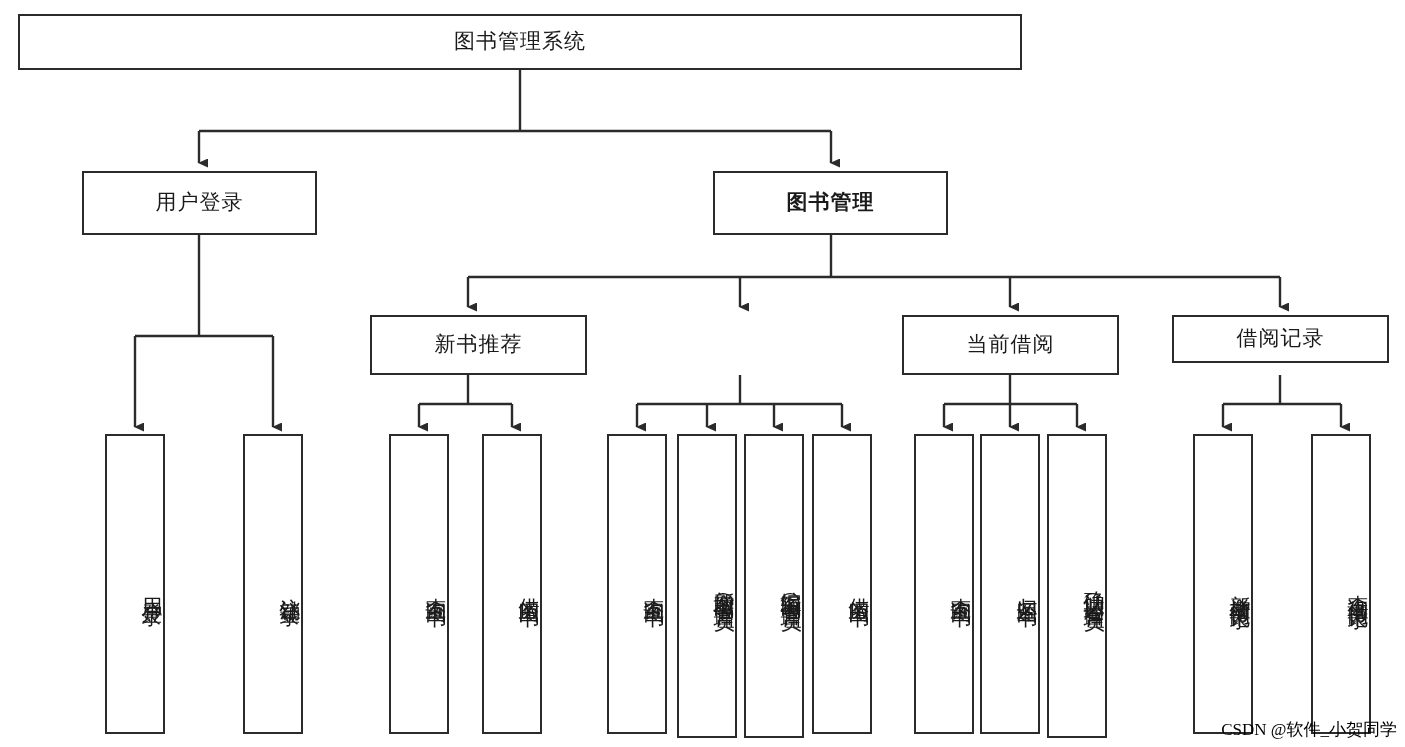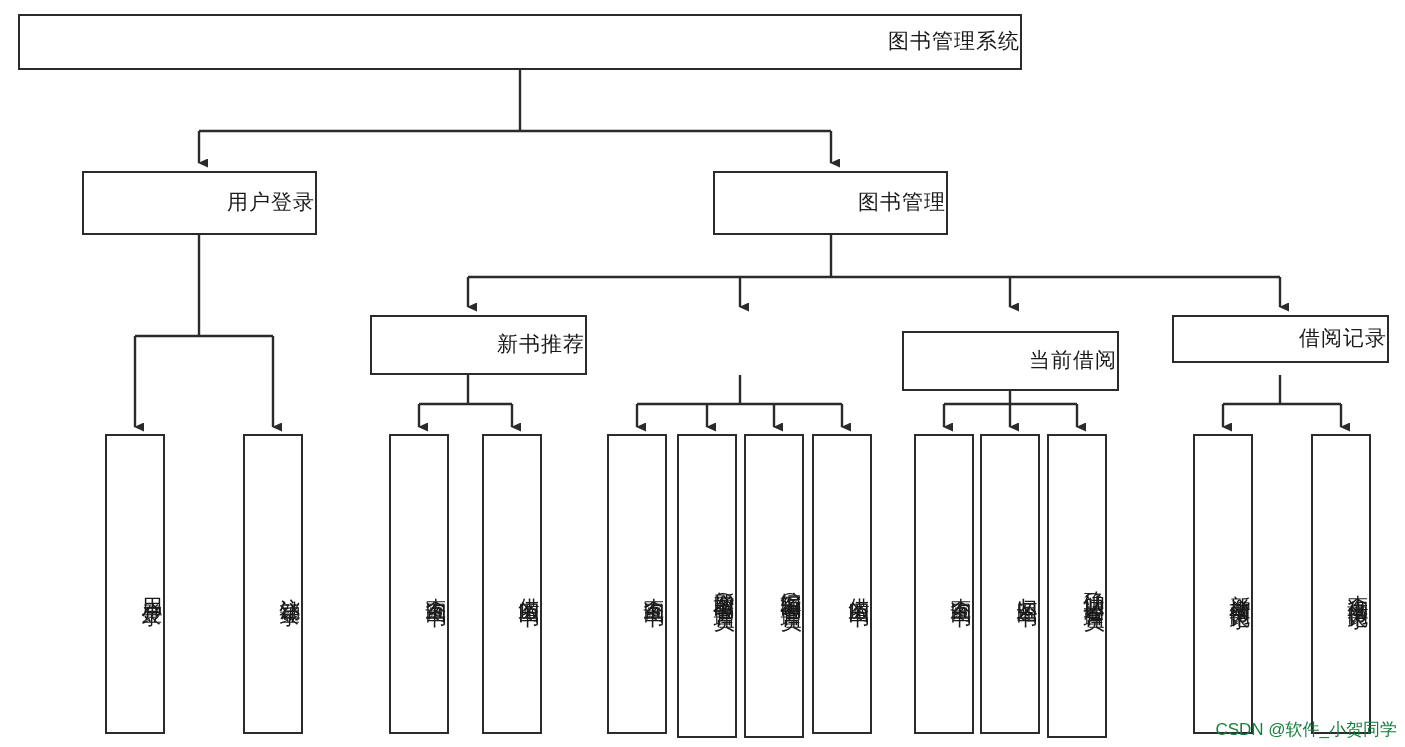--- a/index.html
+++ b/index.html
@@ -11,21 +11,21 @@
     position:relative;
   }
   #diagram{position:absolute;left:0;top:0;width:1405px;height:747px;}
   .node{
     position:absolute;
     box-sizing:border-box;
     background:#ffffff;
     border:2px solid #2b2b2b;
     display:flex;
     align-items:center;
-    justify-content:flex-end;
+    justify-content:center;
     color:#1a1a1a;
     z-index:3;
   }
   .node.h{
     font-size:21px;
     letter-spacing:1px;
     line-height:1.2;
   }
   .node.v{
     font-size:21px;
@@ -36,24 +36,24 @@
     justify-content:center;
     padding-top:6px;
     line-height:1.05;
   }
   .node.v.tall{padding-top:2px;}
   .watermark{
     position:absolute;
     right:8px;
     bottom:6px;
     font-size:17px;
-    color:#15803d;
+    color:#000000;
     white-space:nowrap;
     z-index:5;
-    font-family:Liberation Sans, sans-serif;
+    font-family:Liberation Serif, serif;
   }
   svg.links{position:absolute;left:0;top:0;width:1405px;height:747px;z-index:1;}
 </style>
 </head>
 <body>
 
 <div id="diagram">
 
   <svg class="links" viewBox="0 0 1405 747" xmlns="http://www.w3.org/2000/svg">
     <defs>
@@ -105,28 +105,28 @@
     </g>
   </svg>
 
   <div class="node h" style="left:18px;top:14px;width:1004px;height:56px;">
     <span>图书管理系统</span>
   </div>
 
   <div class="node h" style="left:82px;top:171px;width:235px;height:64px;">
     <span>用户登录</span>
   </div>
-  <div class="node h" style="left:713px;top:171px;width:235px;height:64px;">
+  <div class="node h" style="left:713px;top:171px;width:235px;height:64px;font-weight:bold;">
     <span>图书管理</span>
   </div>
 
   <div class="node h" style="left:370px;top:315px;width:217px;height:60px;font-family:Liberation Serif, serif;">
     <span>新书推荐</span>
   </div>
-  <div class="node h" style="left:902px;top:315px;width:217px;height:60px;margin-top:16px;">
+  <div class="node h" style="left:902px;top:315px;width:217px;height:60px;">
     <span>当前借阅</span>
   </div>
   <div class="node h" style="left:1172px;top:315px;width:217px;height:48px;">
     <span>借阅记录</span>
   </div>
 
   <div class="node v" style="left:105px;top:434px;width:60px;height:300px;">
     <span>用户登录</span>
   </div>
   <div class="node v" style="left:243px;top:434px;width:60px;height:300px;">

